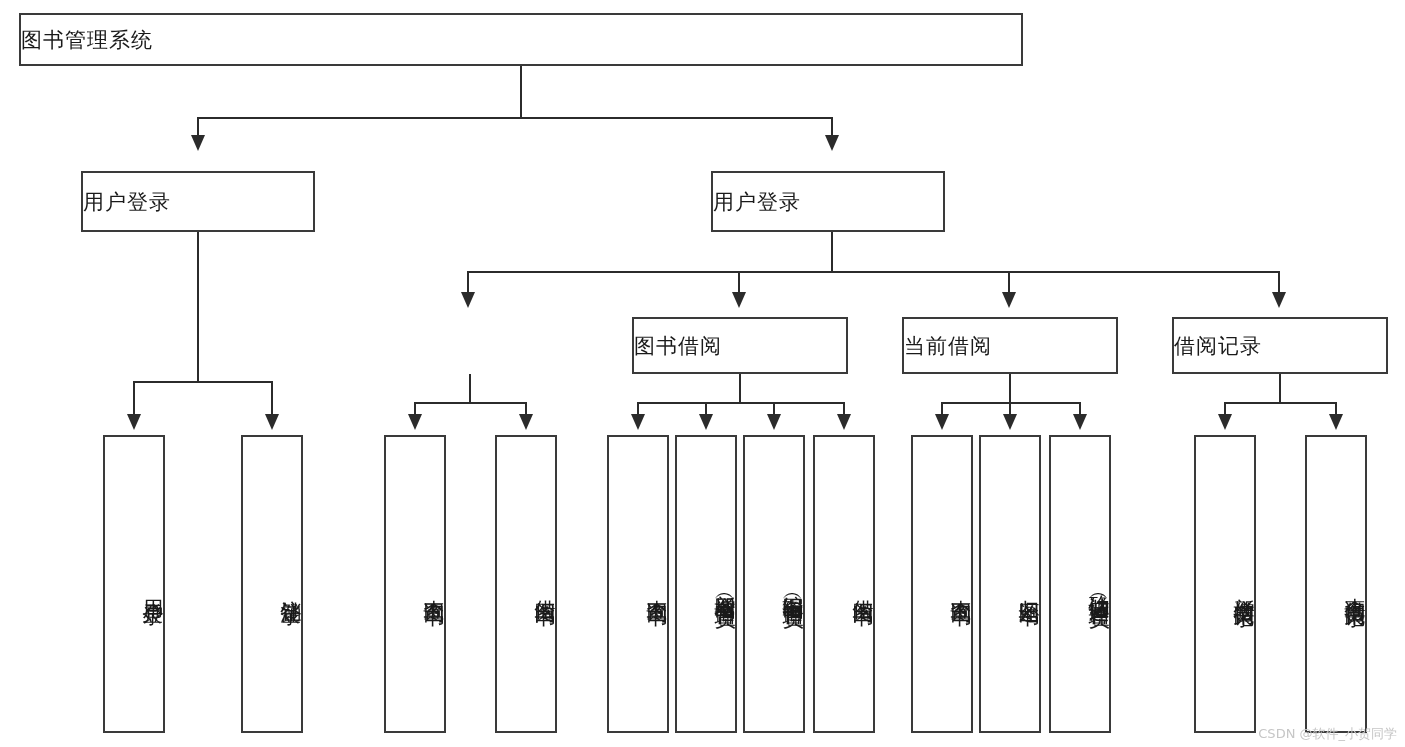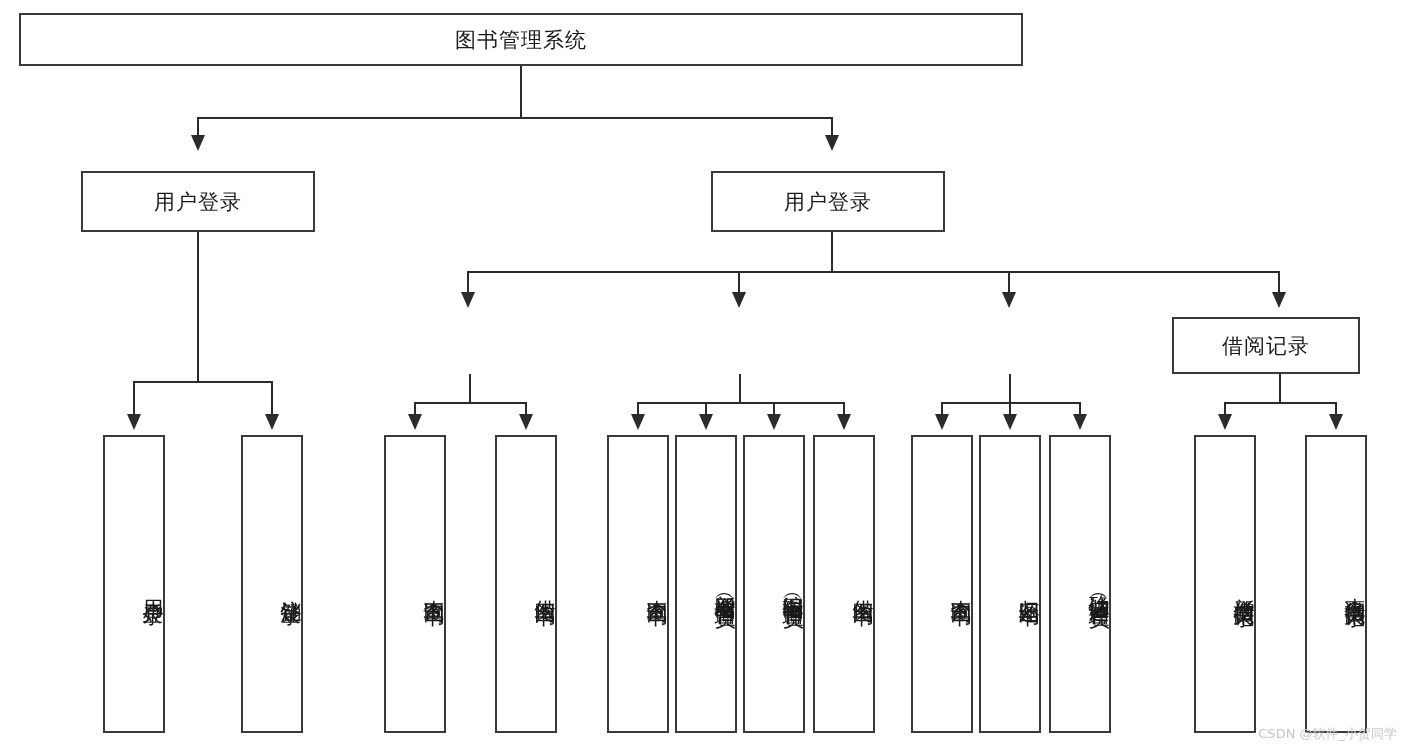--- a/index.html
+++ b/index.html
@@ -19,21 +19,20 @@
     overflow: hidden;
   }
   
   .node {
     position: absolute;
     box-sizing: border-box;
     border: 2px solid #3a3a3a;
     background: #ffffff;
     display: flex;
     align-items: center;
-    justify-content: center;
     color: #1a1a1a;
     z-index: 3;
   }
   .node.root,
   .node.level2,
   .node.level3 {
     font-size: 21px;
     letter-spacing: 1px;
     white-space: nowrap;
   }
@@ -119,21 +118,27 @@
   <div class="conn h" style="left:467px; top:271px; width:811px; height:2px;"></div>
   <div class="conn v" style="left:467px; top:271px; width:2px; height:24px;"></div>
   <div class="arrow" style="left:461px; top:292px;"></div>
   <div class="conn v" style="left:738px; top:271px; width:2px; height:24px;"></div>
   <div class="arrow" style="left:732px; top:292px;"></div>
   <div class="conn v" style="left:1008px; top:271px; width:2px; height:24px;"></div>
   <div class="arrow" style="left:1002px; top:292px;"></div>
   <div class="conn v" style="left:1278px; top:271px; width:2px; height:24px;"></div>
   <div class="arrow" style="left:1272px; top:292px;"></div>
 
-  <div class="node level3" style="left:1172px; top:317px; width:188px; height:57px;">
+  <div class="node level3" style="left:632px; top:317px; width:216px; height:57px;">
+    <span>图书借阅</span>
+  </div>
+  <div class="node level3" style="left:902px; top:317px; width:216px; height:57px;">
+    <span>当前借阅</span>
+  </div>
+  <div class="node level3" style="left:1172px; top:317px; width:216px; height:57px;">
     <span>借阅记录</span>
   </div>
 
   <div class="conn v" style="left:469px; top:374px; width:2px; height:29px;"></div>
   <div class="conn h" style="left:414px; top:402px; width:113px; height:2px;"></div>
   <div class="conn v" style="left:414px; top:402px; width:2px; height:15px;"></div>
   <div class="arrow" style="left:408px; top:414px;"></div>
   <div class="conn v" style="left:525px; top:402px; width:2px; height:15px;"></div>
   <div class="arrow" style="left:519px; top:414px;"></div>
 

